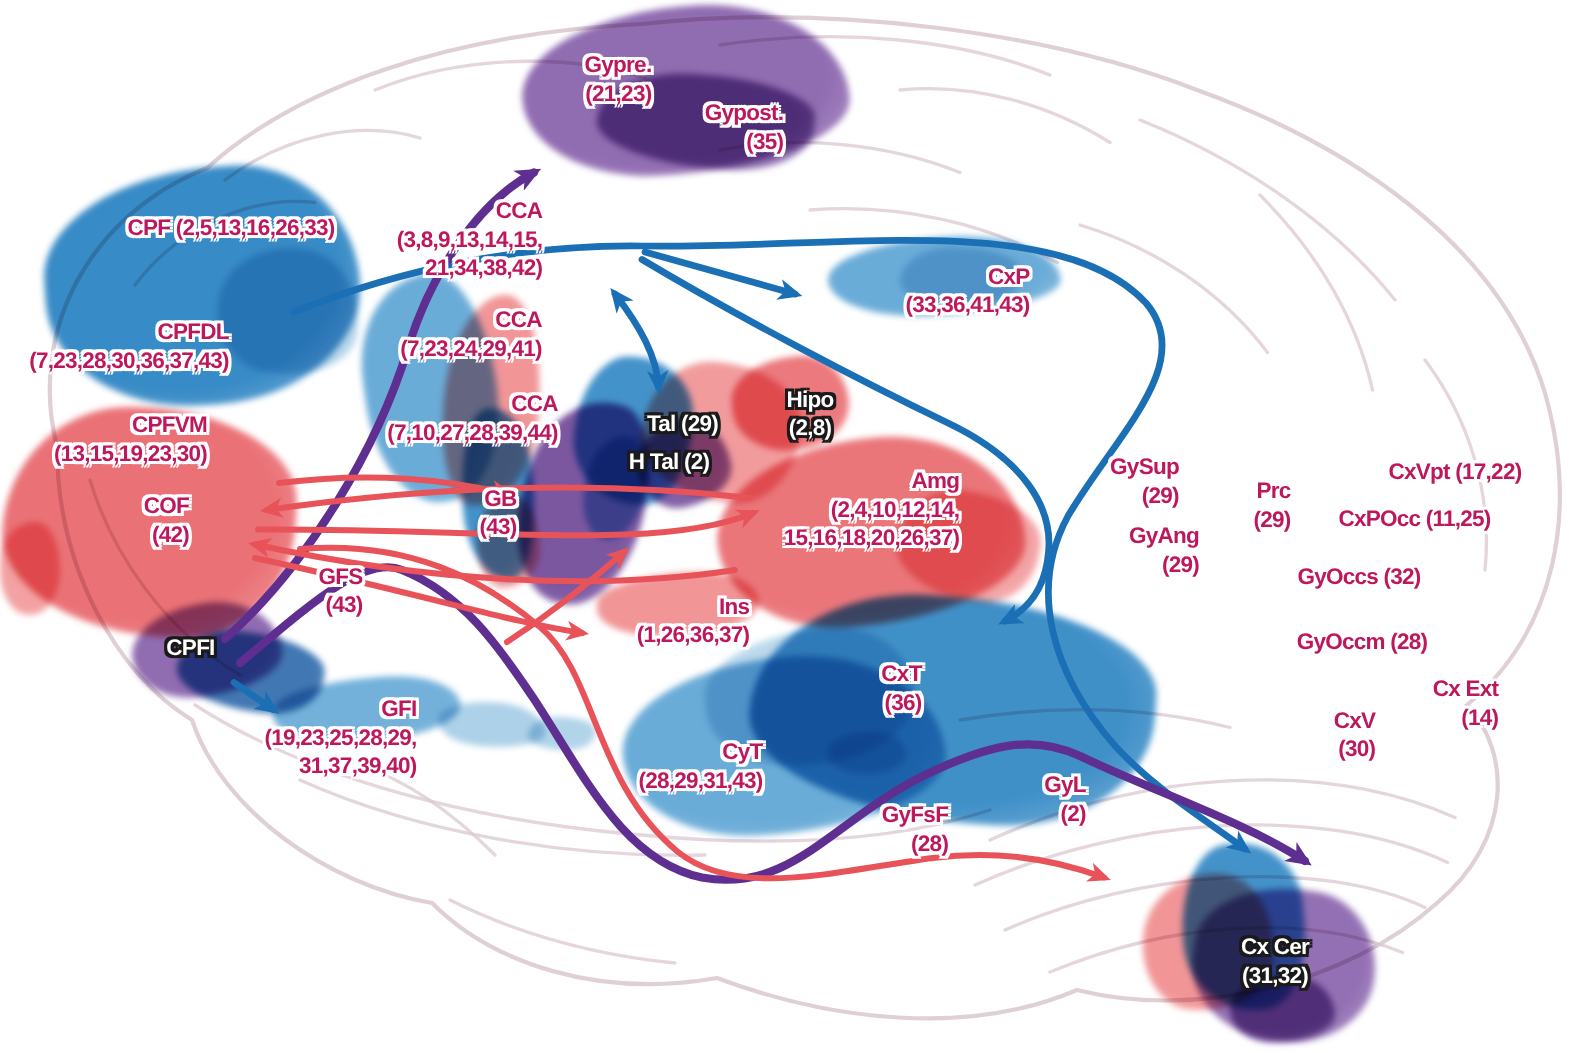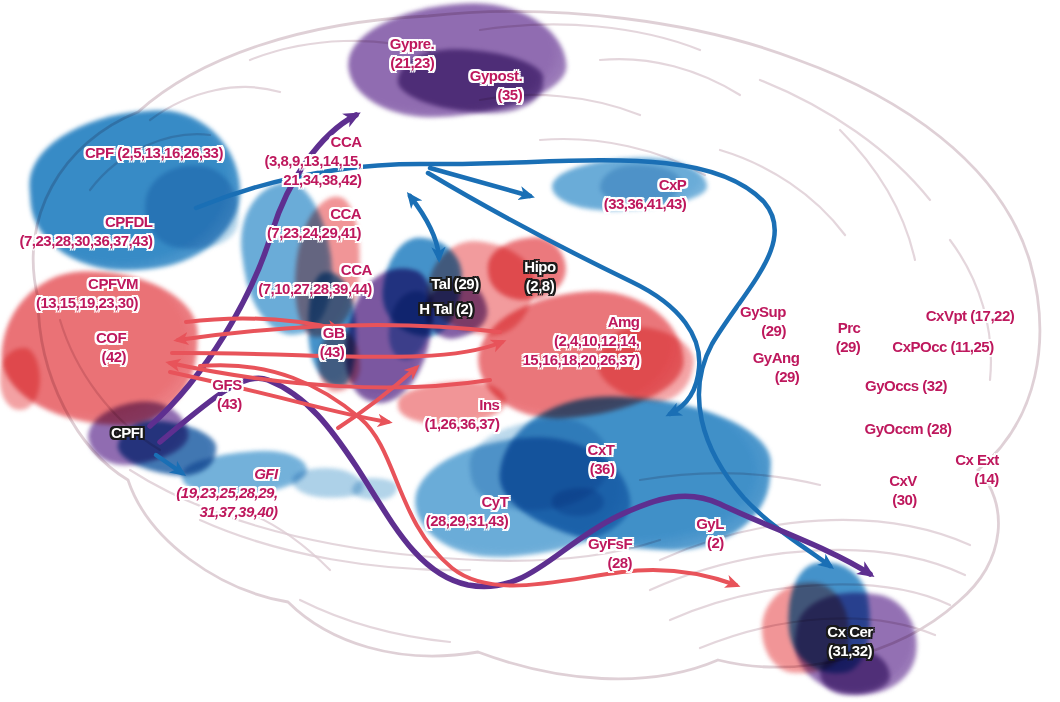--- a/index.html
+++ b/index.html
@@ -162,21 +162,21 @@
         <span>(13,15,19,23,30)</span>
       </div>
       <div class="label dark" style="left: 111px; top: 348px;">
         <span>COF</span>
         <span>(42)</span>
       </div>
       <div class="label dark" style="left: 227px; top: 395px;">
         <span>GFS</span>
         <span>(43)</span>
       </div>
-      <div class="label dark" style="left: 227px; top: 493px; font-style: italic;">
+      <div class="label dark" style="left: 227px; top: 493px;">
         <span>GFI</span>
         <span>(19,23,25,28,29,</span>
         <span>31,37,39,40)</span>
       </div>
       <div class="label light" style="left: 127px; top: 433px; text-align: center;">
         <span>CPFI</span>
       </div>
       <div class="label dark" style="left: 313px; top: 161px;">
         <span>CCA</span>
         <span>(3,8,9,13,14,15,</span>

